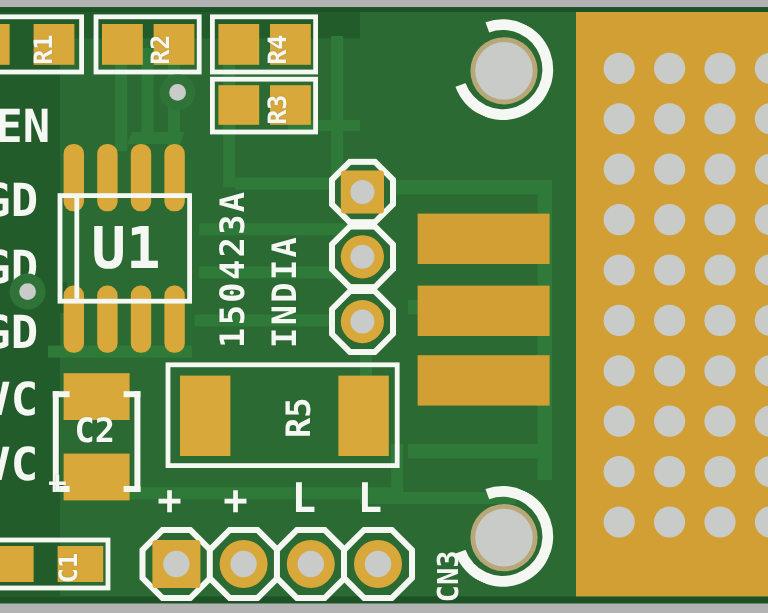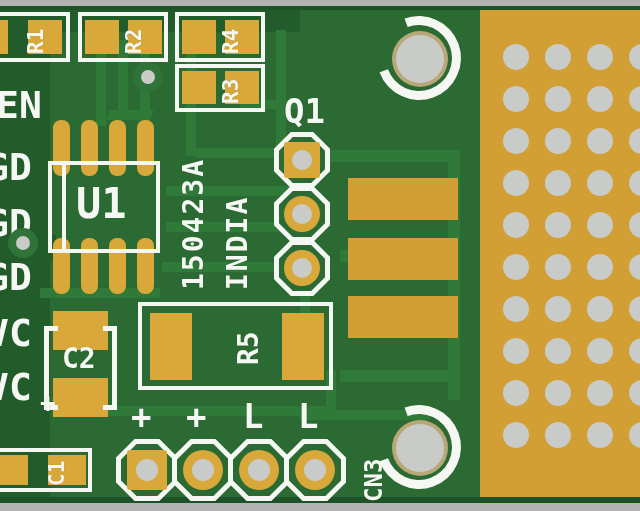--- a/index.html
+++ b/index.html
@@ -169,26 +169,25 @@
   <div class="smd" style="left:53px;top:120px;width:17px;height:56px;border-radius:8px;"></div>
   <div class="smd" style="left:81px;top:120px;width:17px;height:56px;border-radius:8px;"></div>
   <div class="smd" style="left:109px;top:120px;width:17px;height:56px;border-radius:8px;"></div>
   <div class="smd" style="left:137px;top:120px;width:17px;height:56px;border-radius:8px;"></div>
   <div class="smd" style="left:53px;top:238px;width:17px;height:56px;border-radius:8px;"></div>
   <div class="smd" style="left:81px;top:238px;width:17px;height:56px;border-radius:8px;"></div>
   <div class="smd" style="left:109px;top:238px;width:17px;height:56px;border-radius:8px;"></div>
   <div class="smd" style="left:137px;top:238px;width:17px;height:56px;border-radius:8px;"></div>
   <div class="silkbox" style="left:48px;top:161px;width:112px;height:92px;"></div>
   <div class="silkline" style="left:62px;top:165px;width:4px;height:84px;"></div>
-  <div class="silk" style="left:76px;top:183px;font-size:42px;">U1</div>
+  <div class="silk" style="left:76px;top:183px;font-size:48px;">U1</div>
 
   <div class="silk rot" style="left:180px;top:290px;font-size:28px;letter-spacing:2px;">150423A</div>
   <div class="silk rot" style="left:224px;top:290px;font-size:28px;letter-spacing:2px;">INDIA</div>
 
-  <div class="silk" style="left:284px;top:94px;font-size:34px;">Q1</div>
 
   <div class="th-ring" style="left:274px;top:132px;width:56px;height:56px;"></div>
   <div class="th-inner" style="left:279px;top:137px;width:46px;height:46px;"></div>
   <div class="th-cu sq" style="left:284px;top:142px;width:36px;height:36px;"></div>
   <div class="th-drill" style="left:292px;top:150px;width:20px;height:20px;"></div>
 
   <div class="th-ring" style="left:274px;top:186px;width:56px;height:56px;"></div>
   <div class="th-inner" style="left:279px;top:191px;width:46px;height:46px;"></div>
   <div class="th-cu" style="left:284px;top:196px;width:36px;height:36px;"></div>
   <div class="th-drill" style="left:292px;top:204px;width:20px;height:20px;"></div>

